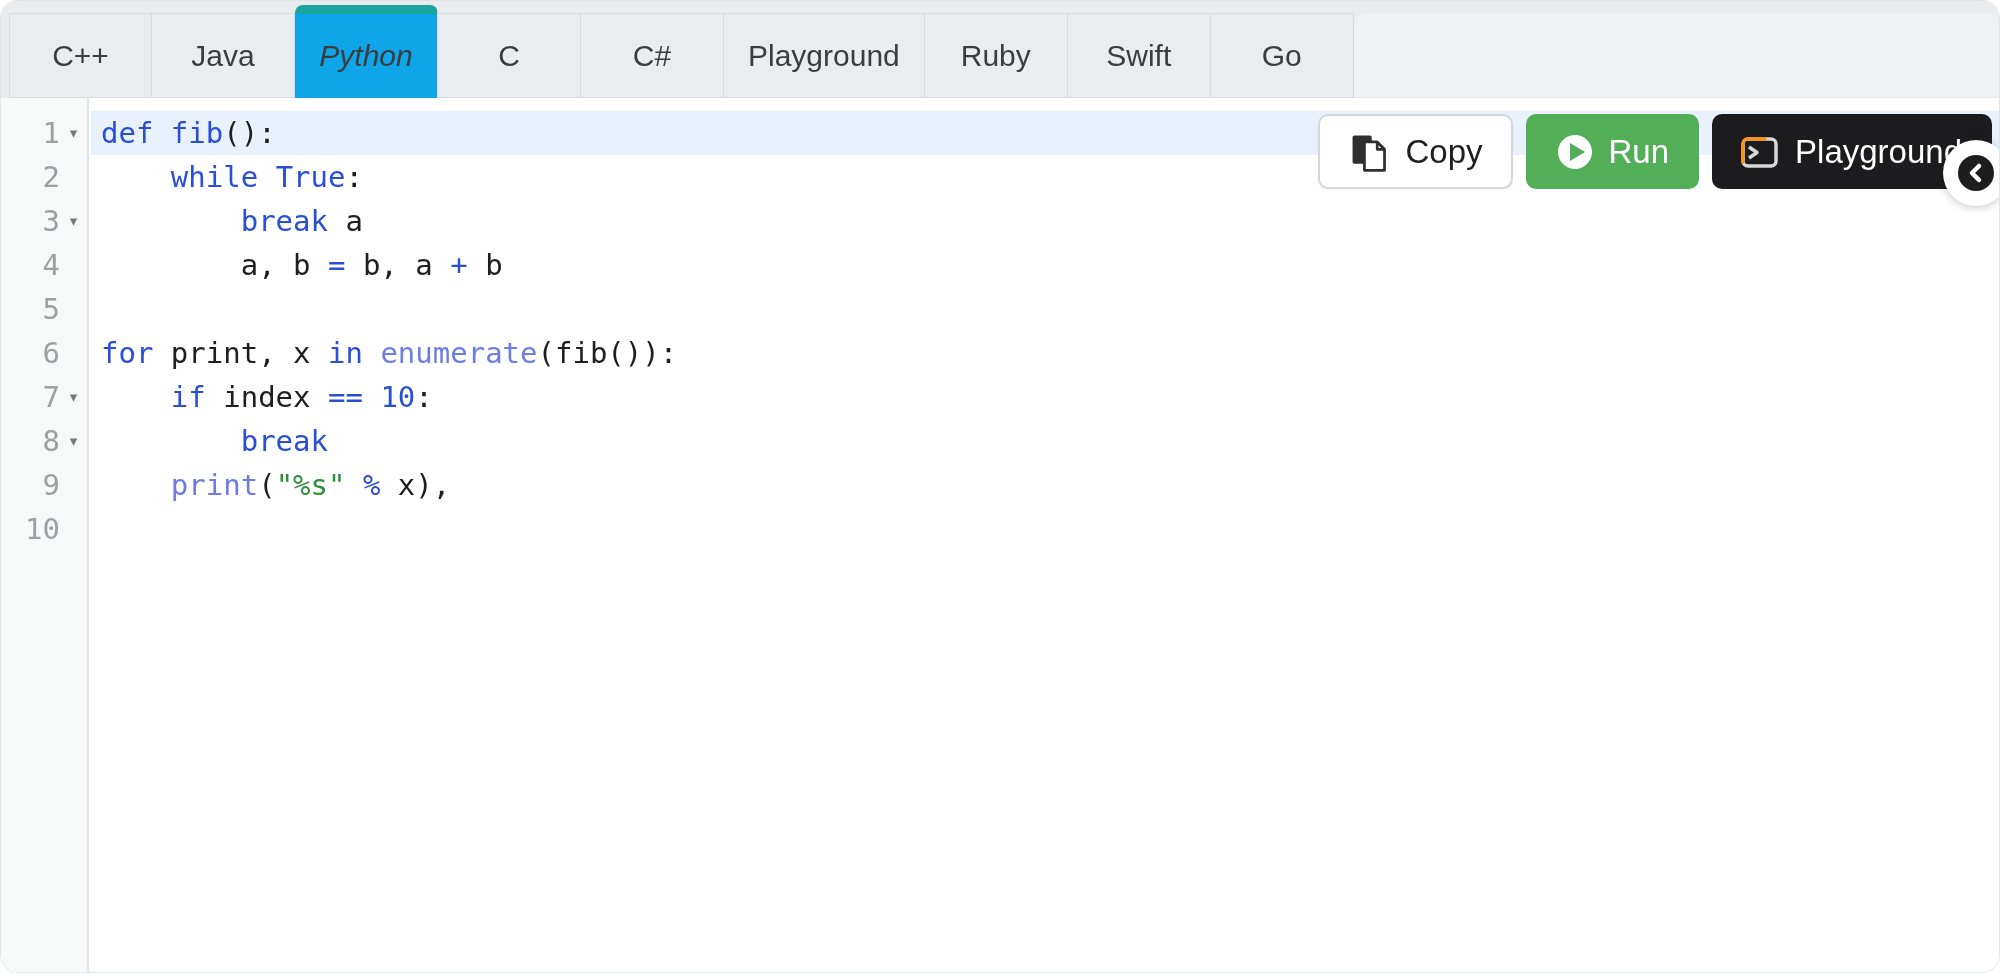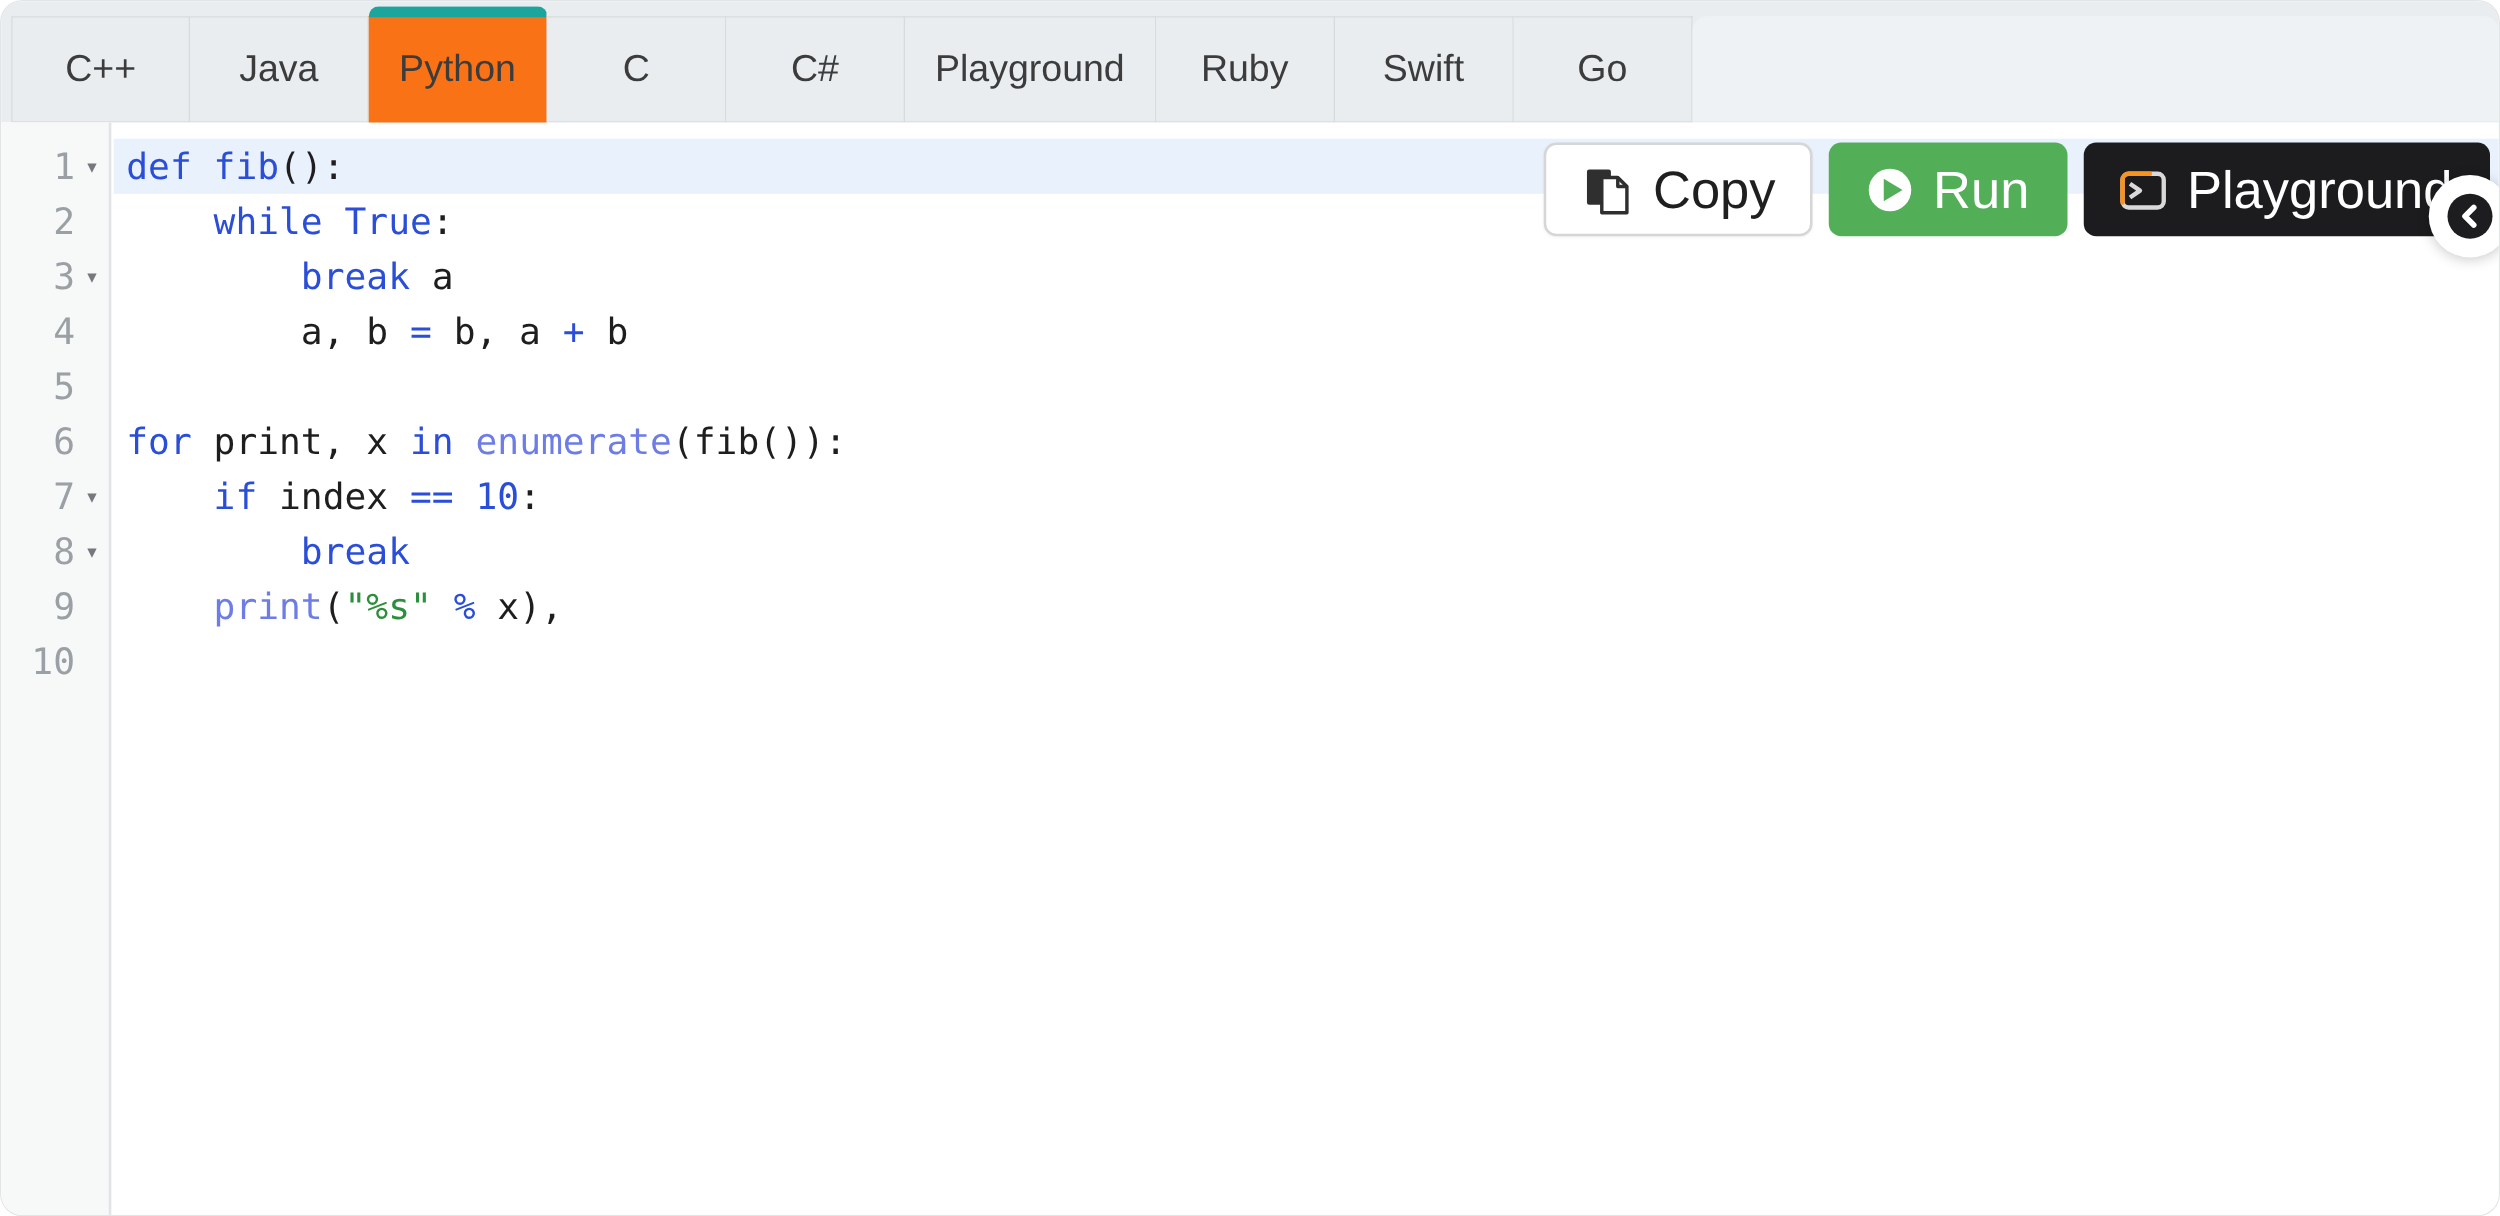--- a/index.html
+++ b/index.html
@@ -30,28 +30,29 @@
     display:flex; align-items:center; justify-content:center;
     background:var(--tabbar-bg,#e9edef);
     border:1px solid #d6dbdd;
     border-left:none;
     font-size:30px; color:#3c3c3c;
     font-family:"Liberation Sans",sans-serif;
     cursor:pointer;
   }
   .tab:first-child { border-left:1px solid #d6dbdd; }
   .tab.active {
-    background:#f97316;
+    background:#0ea5e9;
     height:93px;
     align-self:flex-start;
     margin-top:4px;
     border-bottom:none;
     border-top:9px solid var(--teal,#1ba59d);
     border-radius:8px 8px 0 0;
     z-index:1;
+    font-style:italic;
   }
   .tab-filler {
     flex:1;
     height:85px;
     background:#eef2f4;
     border-radius:12px 12px 0 0;
     border-bottom:1px solid #e6e9ea;
     margin-right:0;
   }
 
@@ -90,21 +91,21 @@
 
   
   .toolbar {
     position:absolute; top:16px; right:7px;
     display:flex; gap:13px; z-index:2;
   }
   .btn {
     height:75px;
     display:flex; align-items:center; gap:15px;
     border-radius:10px;
-    font-size:42px;
+    font-size:33px;
     font-family:"Liberation Sans",sans-serif;
     cursor:pointer;
     border:none;
   }
   .btn svg { flex:0 0 auto; }
   .btn-copy { background:#fff; border:2px solid #d6d6d6; color:#1f1f1f; padding:0 28px; box-shadow:0 1px 2px rgba(0,0,0,.04); }
   .btn-run { background:var(--green,#53ae58); color:#fff; padding:0 30px; }
   .btn-playground { background:var(--dark,#1c1c1e); color:#fff; padding:0 30px 0 26px; }
 
   .collapse-btn {

